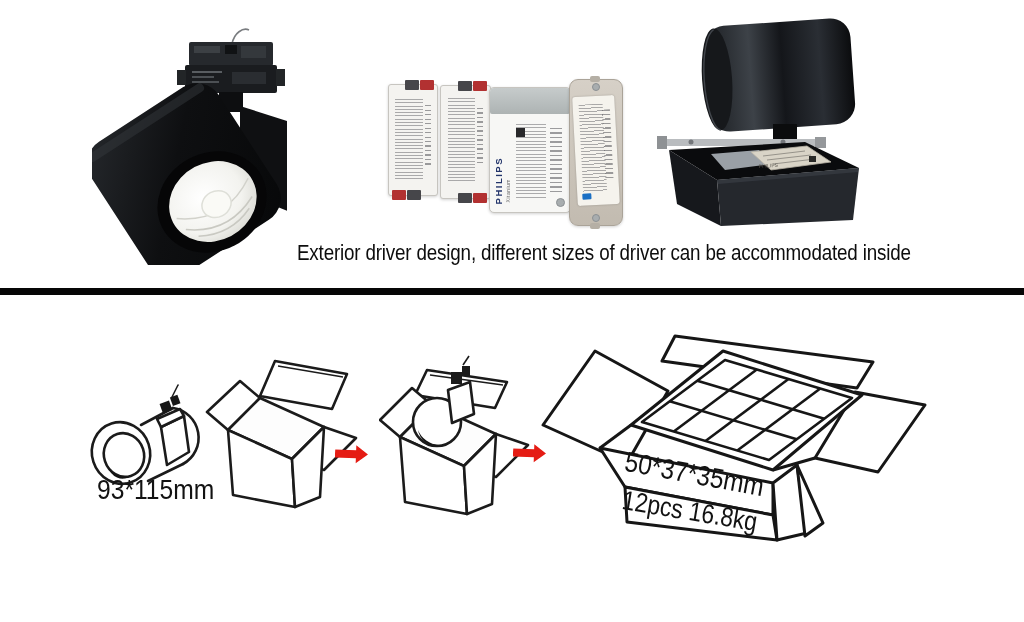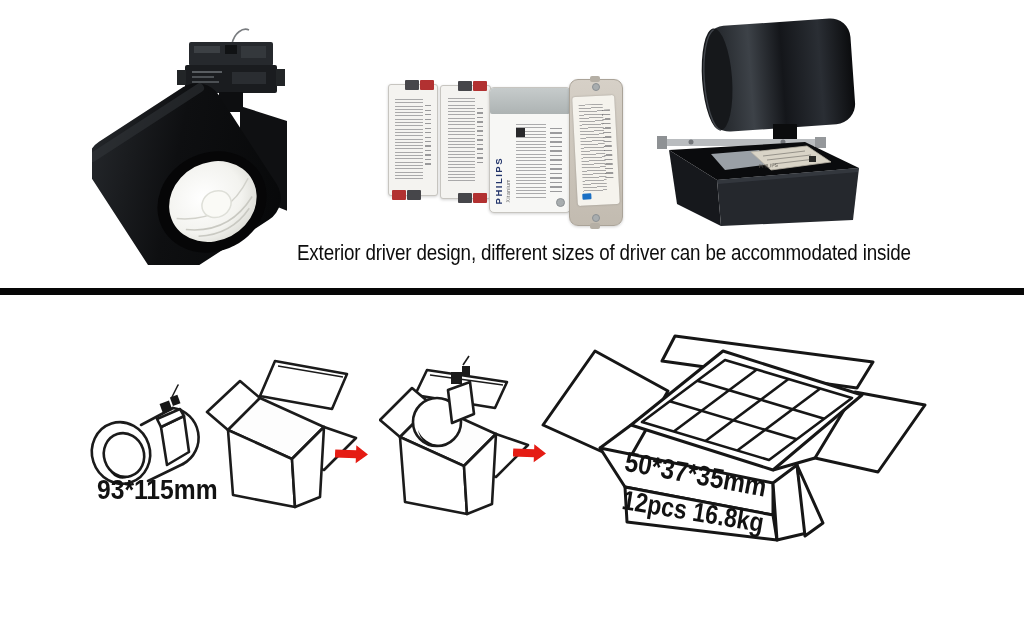--- a/index.html
+++ b/index.html
@@ -165,21 +165,21 @@
       <polygon points="14,138 62,168 66,214 22,192" fill="#16181c"></polygon>
       <polygon points="62,168 204,156 198,208 66,214" fill="#25282d"></polygon>
       <polygon points="62,168 204,156 203,160 63,172" fill="#3b3f46" opacity="0.65"></polygon>
     </svg>
 
     <div class="abs nowrap" id="caption">Exterior driver design, different sizes of driver can be accommodated inside</div>
   </div>
 
   <div class="abs" id="divider"></div>
 
-  <div class="abs" style="left:0;top:295px;width:1024px;height:327px;font-weight:bold;">
+  <div class="abs" style="left:0;top:295px;width:1024px;height:327px;">
 
     <svg class="abs" style="left:85px;top:80px;" width="125" height="135" viewBox="0 0 125 135" fill="none" stroke="#1b1b1b" stroke-width="2.6" stroke-linecap="round" stroke-linejoin="round">
       <path d="M56,50 L88,33"></path>
       <path d="M63,106 L98,89"></path>
       <path d="M88,33 a30,30 0 0 1 10,56"></path>
       <ellipse cx="36" cy="78" rx="29" ry="31" transform="rotate(-18 36 78)" fill="#ffffff"></ellipse>
       <ellipse cx="39" cy="80" rx="20" ry="22" transform="rotate(-18 39 80)"></ellipse>
       <path d="M23,91 a20,21 0 0 0 23,10 a15,16 0 0 1 -23,-10 Z" fill="#141414" stroke="none"></path>
       <path d="M76,52 L99,41 L104,77 L82,90 Z" fill="#ffffff"></path>
       <path d="M76,52 L72,44 L95,34 L99,41 Z" fill="#ffffff"></path>

